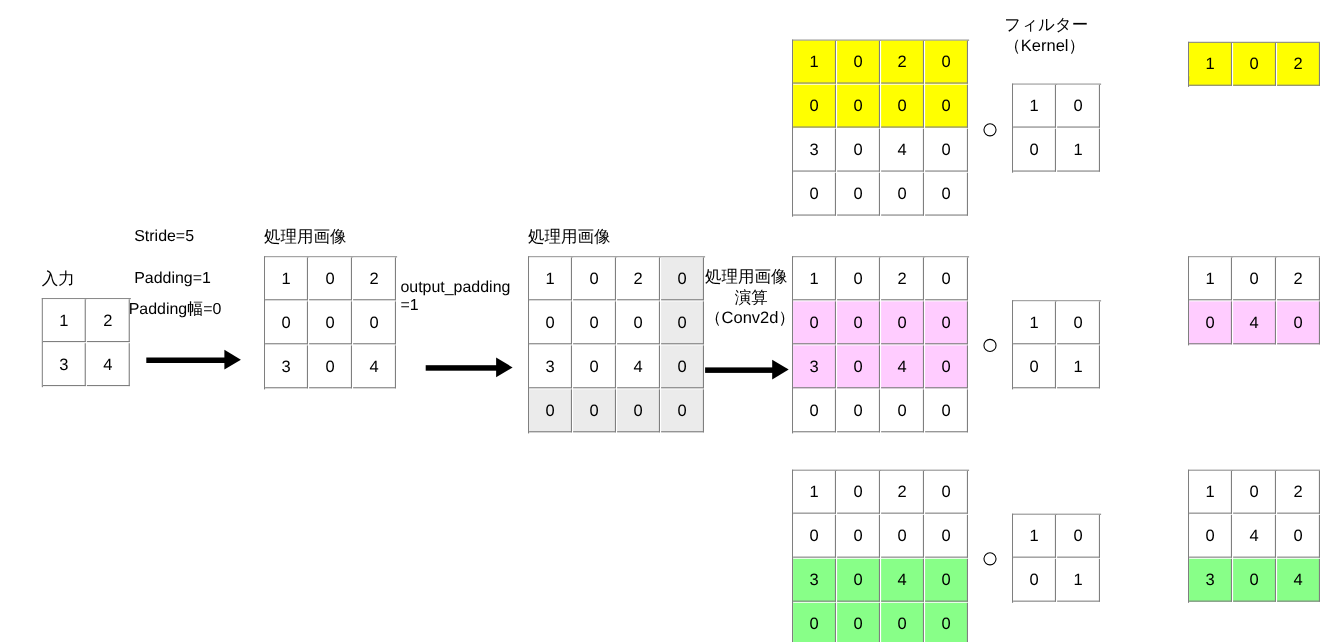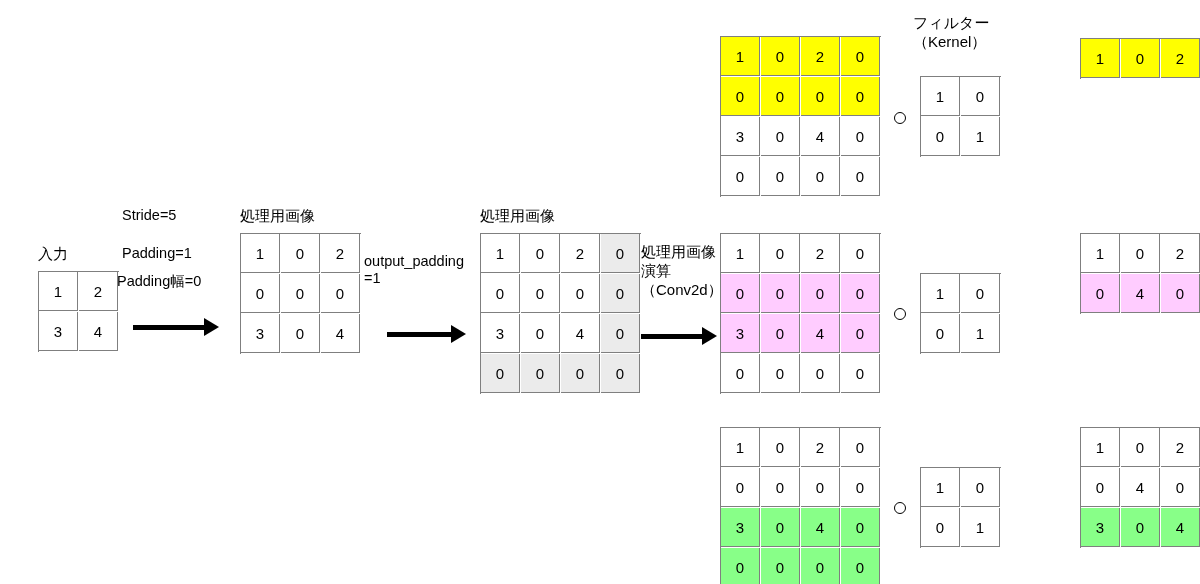--- a/index.html
+++ b/index.html
@@ -188,21 +188,21 @@
       <div class="cell">0</div>
       <div class="cell">4</div>
       <div class="cell hl-gray">0</div>
       <div class="cell hl-gray">0</div>
       <div class="cell hl-gray">0</div>
       <div class="cell hl-gray">0</div>
       <div class="cell hl-gray">0</div>
     </div>
 
   <div class="label jp" style="left:641px; top:243px; width:82px;">処理用画像</div>
-  <div class="label jp" style="left:641px; top:262px; width:82px;">演算</div>
+  <div class="label jp" style="left:641px; top:262px; width:82px;padding-left:27px;">演算</div>
   <div class="label jp" style="left:641px; top:281px; width:82px;">（Conv2d）</div>
 
   <div class="arrow" style="left:641px; top:327px; width:78px;">
     <div class="shaft" style="width:62px;"></div>
     <div class="head" style="left:61px;"></div>
   </div>
 
   <div class="grid" id="grid-conv-step2" style="left: 720px; top: 233px; grid-template-columns: repeat(4, 40px); grid-template-rows: repeat(4, 40px);">
       <div class="cell">1</div>
       <div class="cell">0</div>

